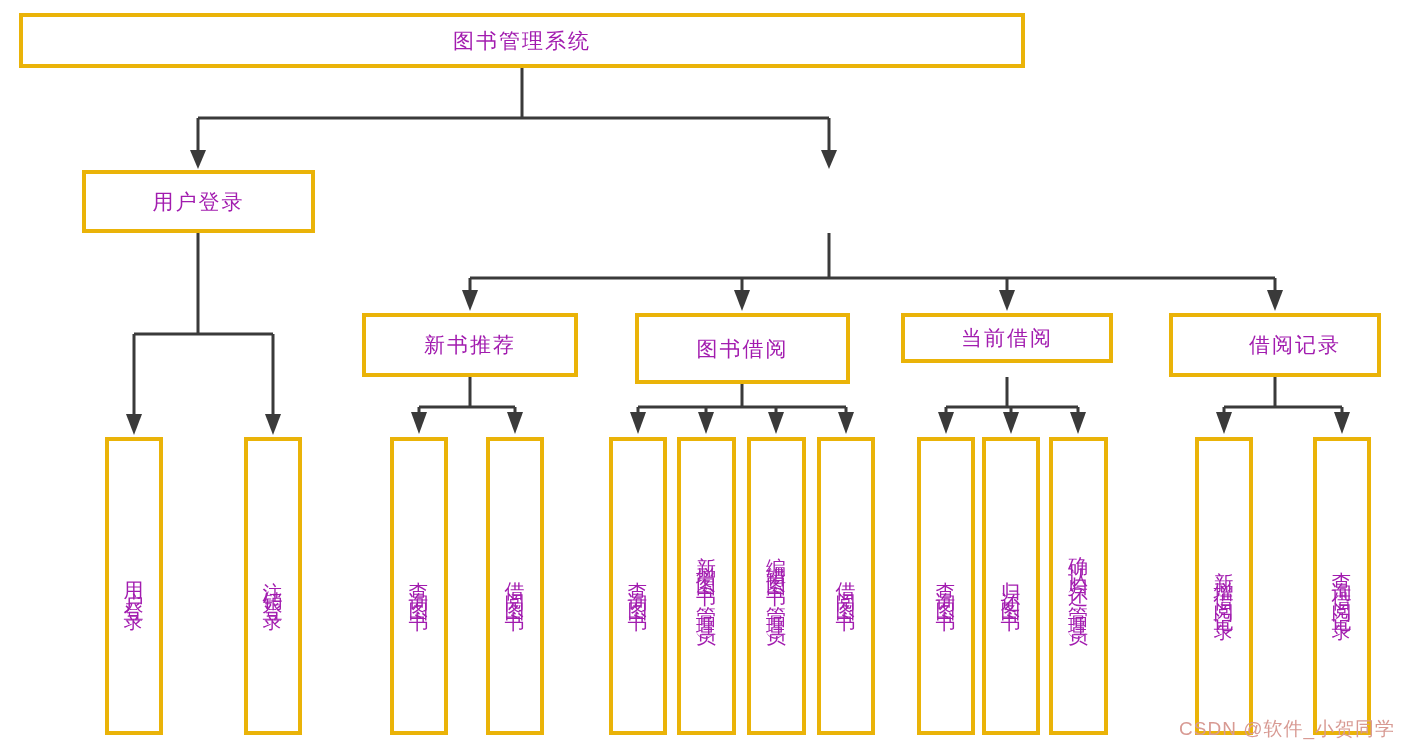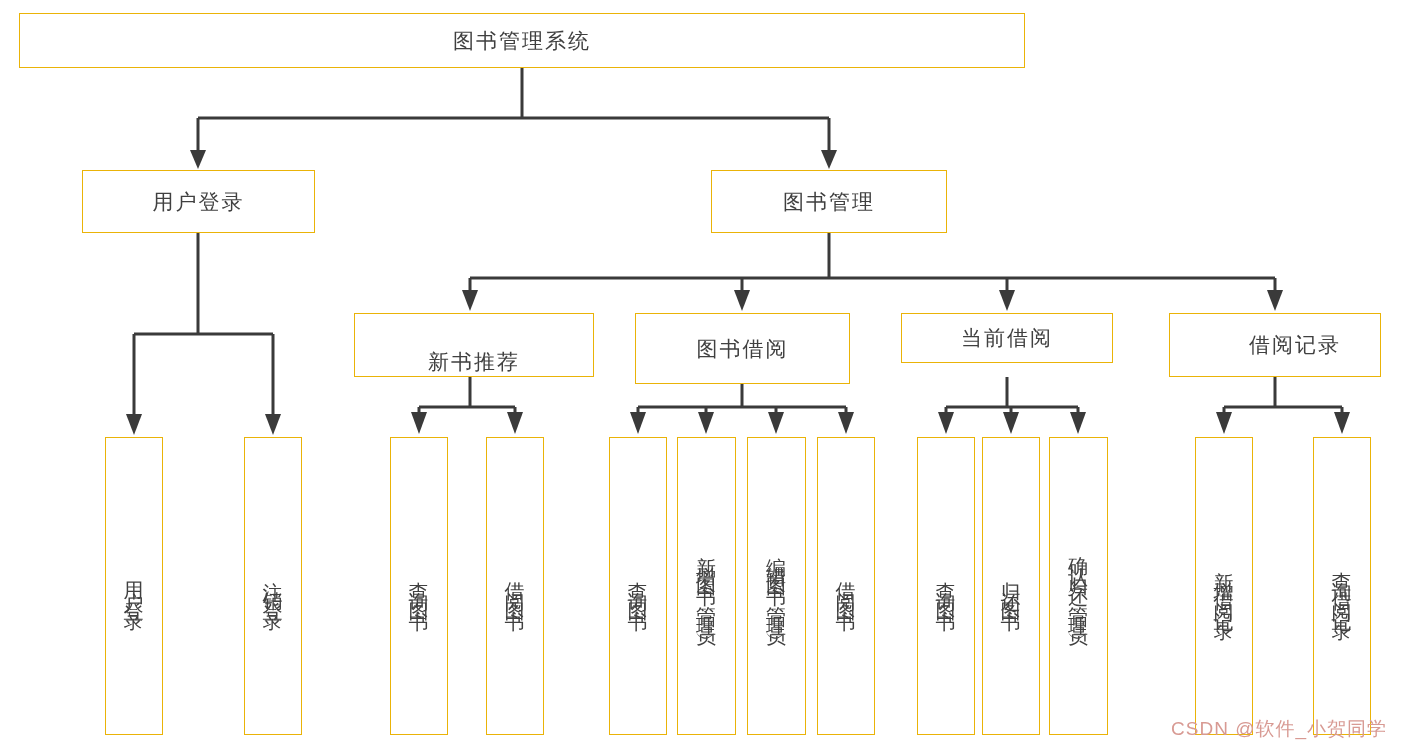--- a/index.html
+++ b/index.html
@@ -14,39 +14,39 @@
   .connectors {
     position: absolute;
     left: 0; top: 0;
     width: 1405px; height: 747px;
     pointer-events: none;
   }
   .node {
     position: absolute;
     box-sizing: border-box;
     background: #ffffff;
-    border: 1px solid #eab308;
-    color: #404040;
+    border: 4px solid #eab308;
+    color: #a21caf;
     display: flex;
     align-items: center;
     justify-content: center;
     text-align: center;
   }
   .node.h { font-size: 21px; letter-spacing: 2px; }
   .node.v span {
     writing-mode: vertical-rl;
     text-orientation: mixed;
     font-size: 20px;
     letter-spacing: 10px;
     line-height: 1;
     white-space: nowrap;
   }
   .watermark {
     position: absolute;
-    right: 18px;
+    right: 10px;
     bottom: 5px;
     font-size: 19px;
     color: #d89a93;
     letter-spacing: 1px;
     user-select: none;
   }
 </style>
 </head>
 <body>
 
@@ -99,25 +99,22 @@
     </g>
   </svg>
 
   <div class="node h" style="left:19px; top:13px; width:1006px; height:55px;">
     <span>图书管理系统</span>
   </div>
 
   <div class="node h" style="left:82px; top:170px; width:233px; height:63px;">
     <span>用户登录</span>
   </div>
-  <div class="node h" style="left:711px; top:170px; width:236px; height:63px;">
-    <span>图书管理</span>
-  </div>
 
-  <div class="node h" style="left:354px; top:313px; width:240px; height:64px;align-items:flex-end;">
+  <div class="node h" style="left:362px; top:313px; width:216px; height:64px;">
     <span>新书推荐</span>
   </div>
   <div class="node h" style="left:635px; top:313px; width:215px; height:71px;">
     <span>图书借阅</span>
   </div>
   <div class="node h" style="left:901px; top:313px; width:212px; height:50px;">
     <span>当前借阅</span>
   </div>
   <div class="node h" style="left:1169px; top:313px; width:212px; height:64px;padding-left:40px;">
     <span>借阅记录</span>

